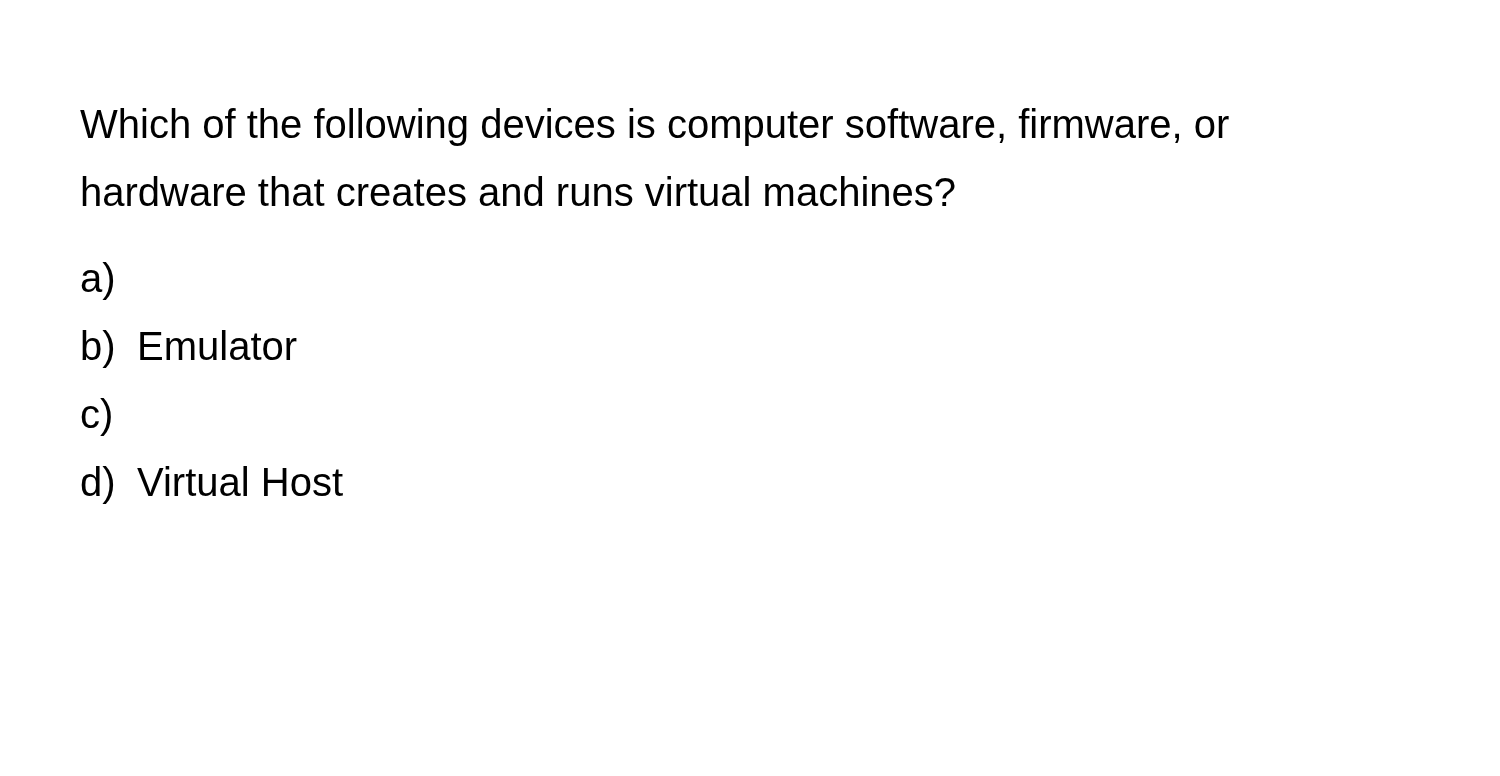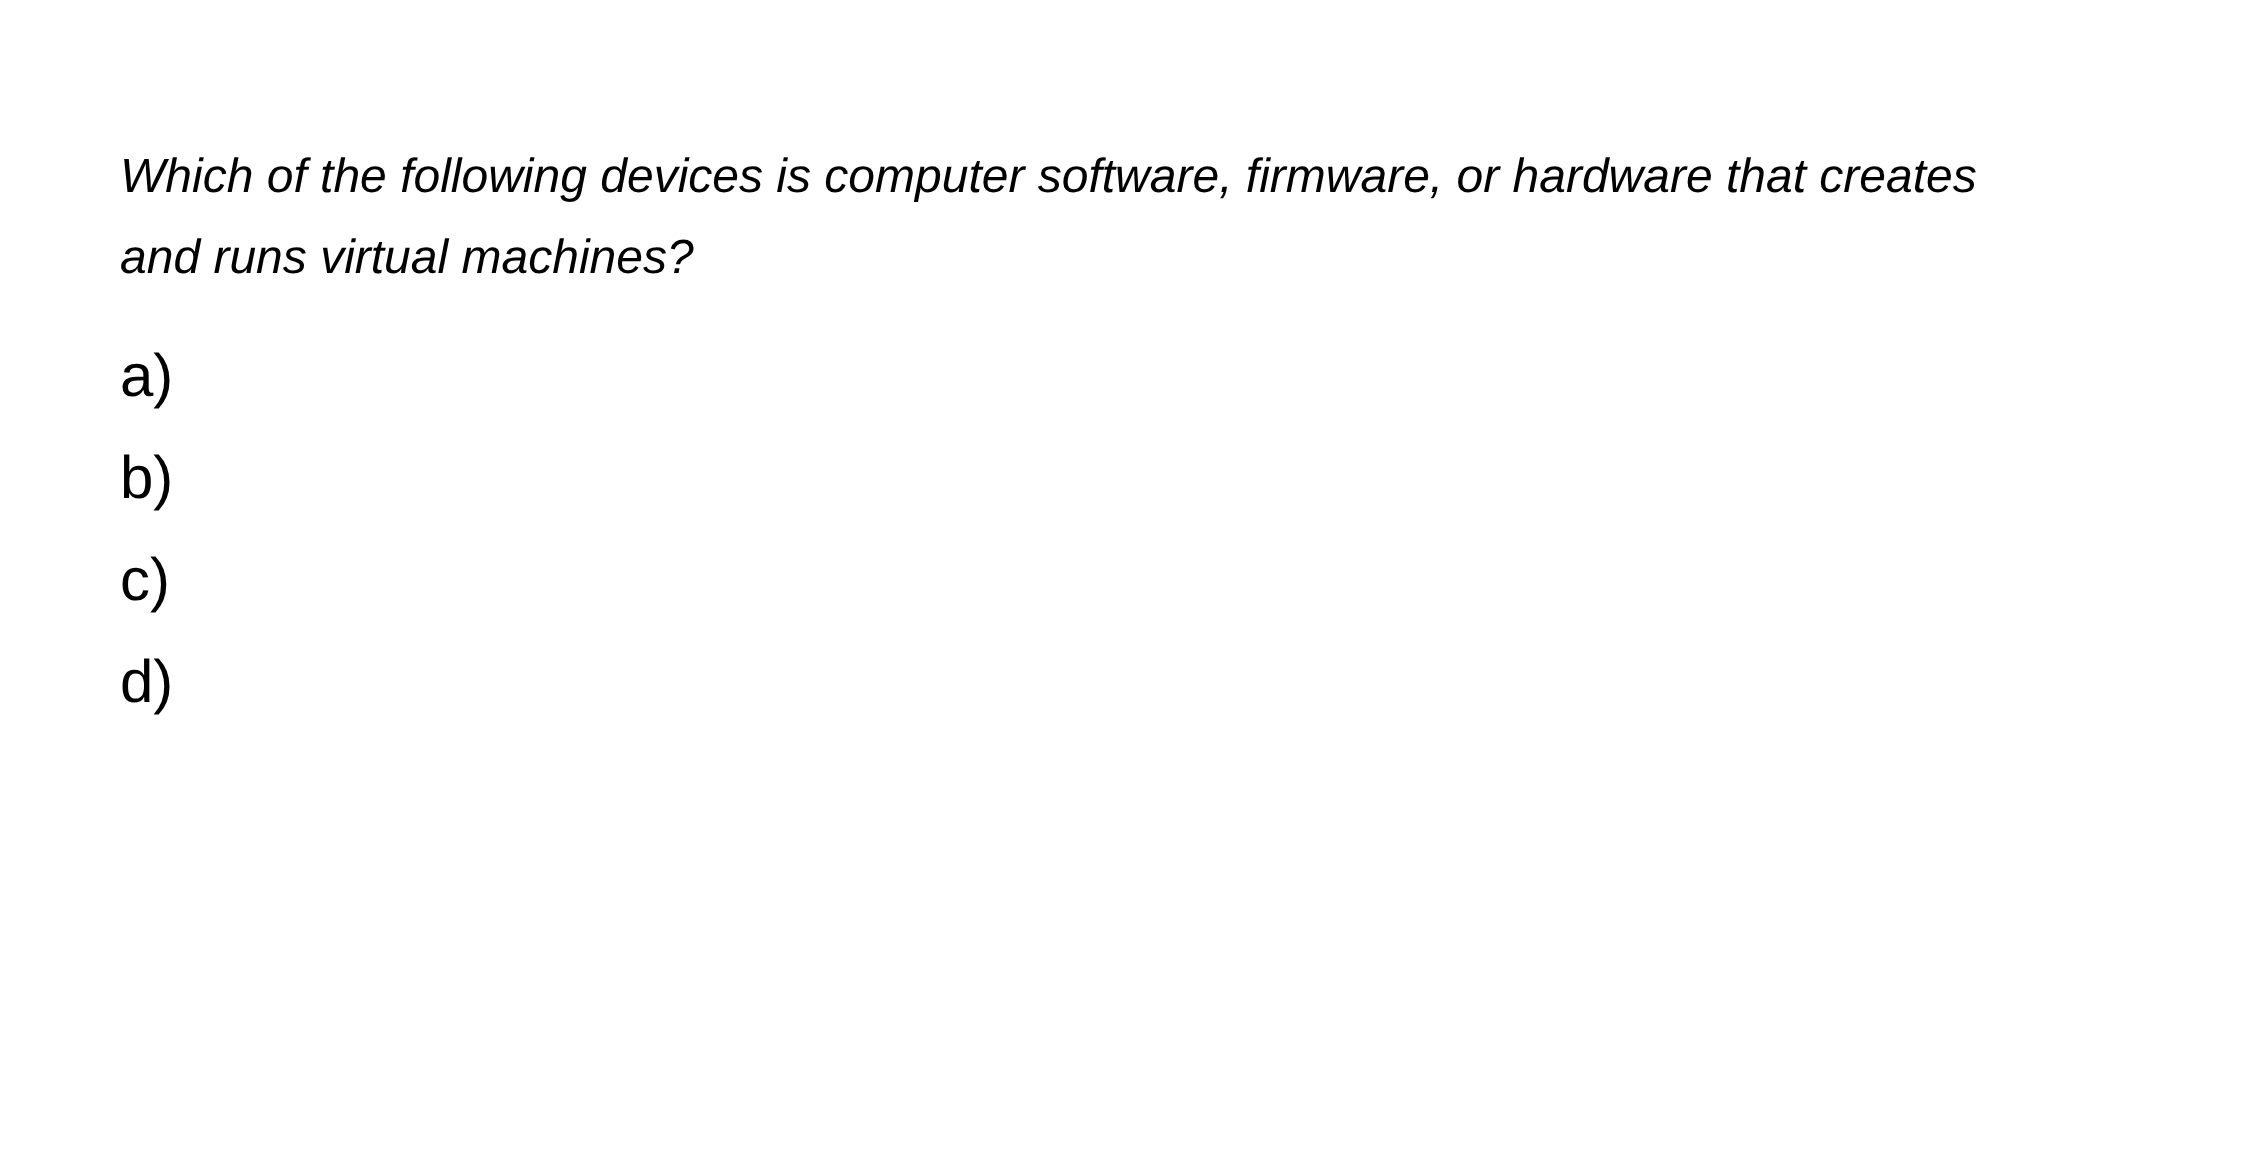--- a/index.html
+++ b/index.html
@@ -8,26 +8,25 @@
       box-sizing: border-box;
     }
     body {
       width: 1500px;
       height: 776px;
       background: #ffffff;
       font-family: -apple-system, BlinkMacSystemFont, "Segoe UI", Helvetica, Arial, sans-serif;
       padding: 90px 80px;
     }
     .question {
-      font-size: 32px;
+      font-size: 40px;
       color: #000000;
       line-height: 1.7;
       margin-bottom: 18px;
       max-width: 1300px;
-      font-style: italic;
     }
     .options {
       display: flex;
       flex-direction: column;
     }
     .option {
       font-size: 40px;
       color: #000000;
       line-height: 1.7;
       display: flex;
@@ -41,20 +40,22 @@
 <body>
 
 <div class="question">Which of the following devices is computer software, firmware, or hardware that creates and runs virtual machines?</div>
 
 <div class="options">
   <div class="option">
     <span class="option-letter">a)</span>
   </div>
   <div class="option">
     <span class="option-letter">b)</span>
+    <span>Emulator</span>
   </div>
   <div class="option">
     <span class="option-letter">c)</span>
   </div>
   <div class="option">
     <span class="option-letter">d)</span>
+    <span>Virtual Host</span>
   </div>
 </div>
 
 </body></html>

